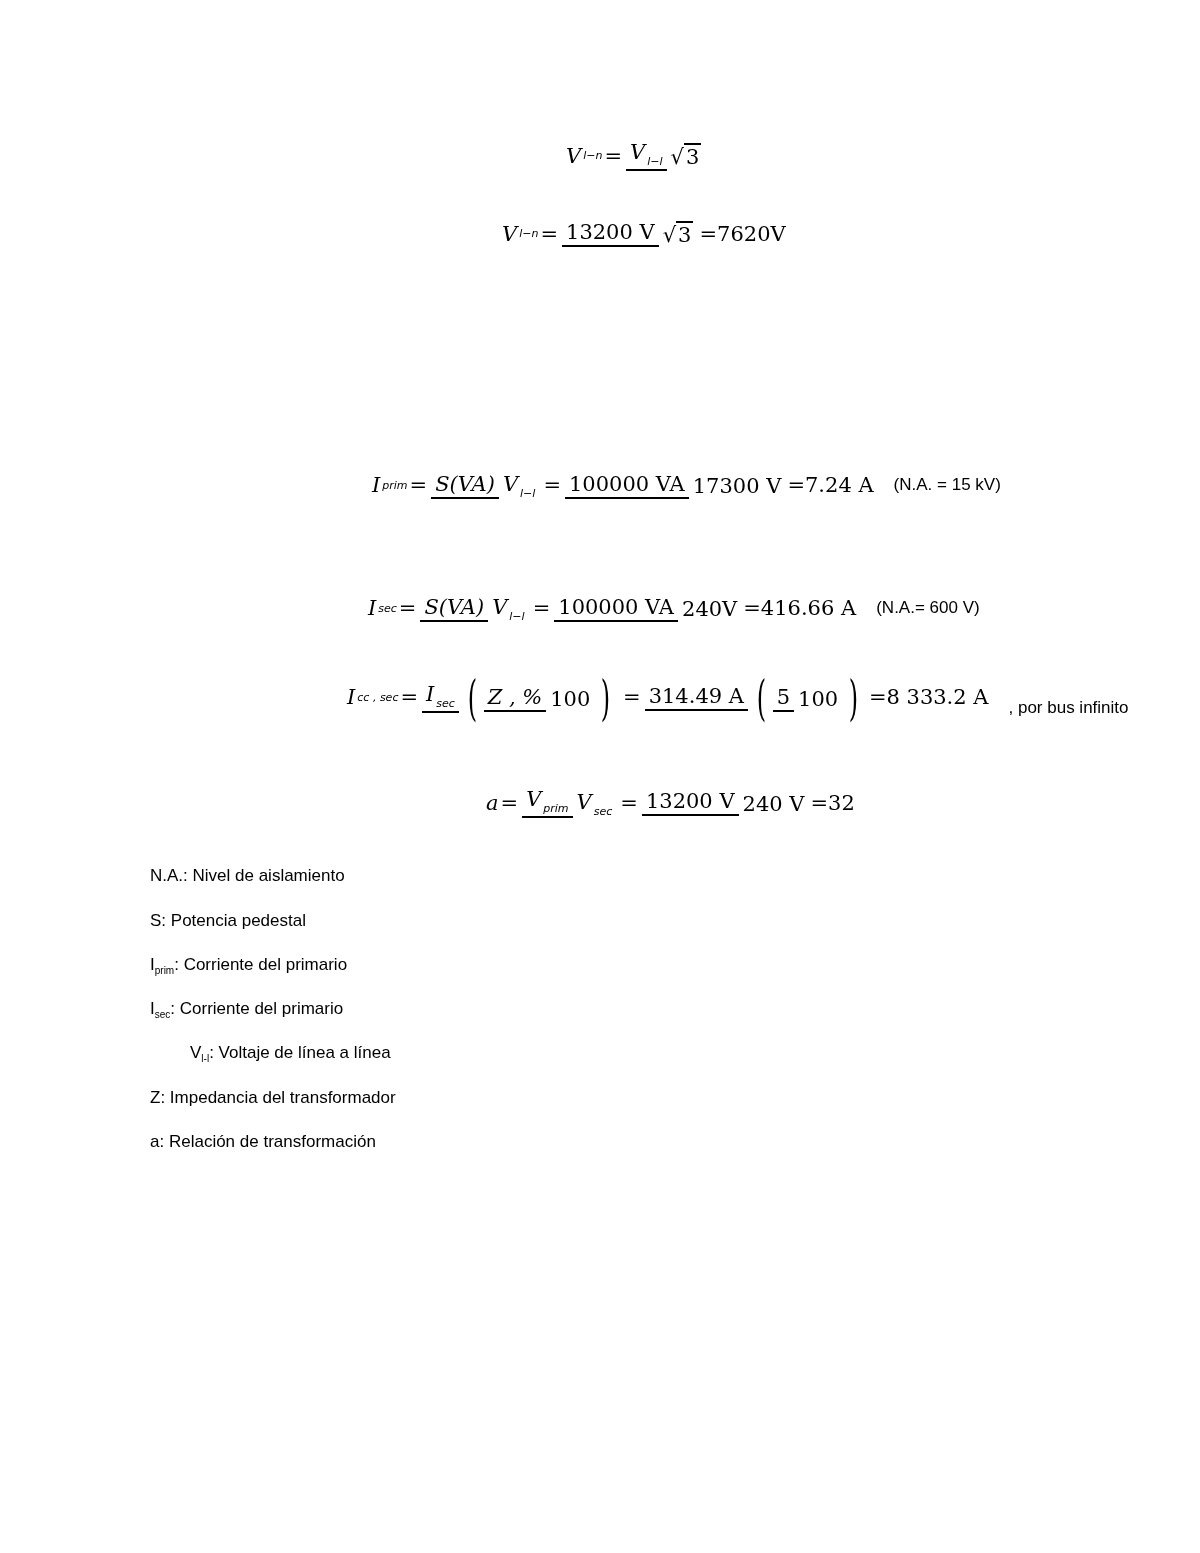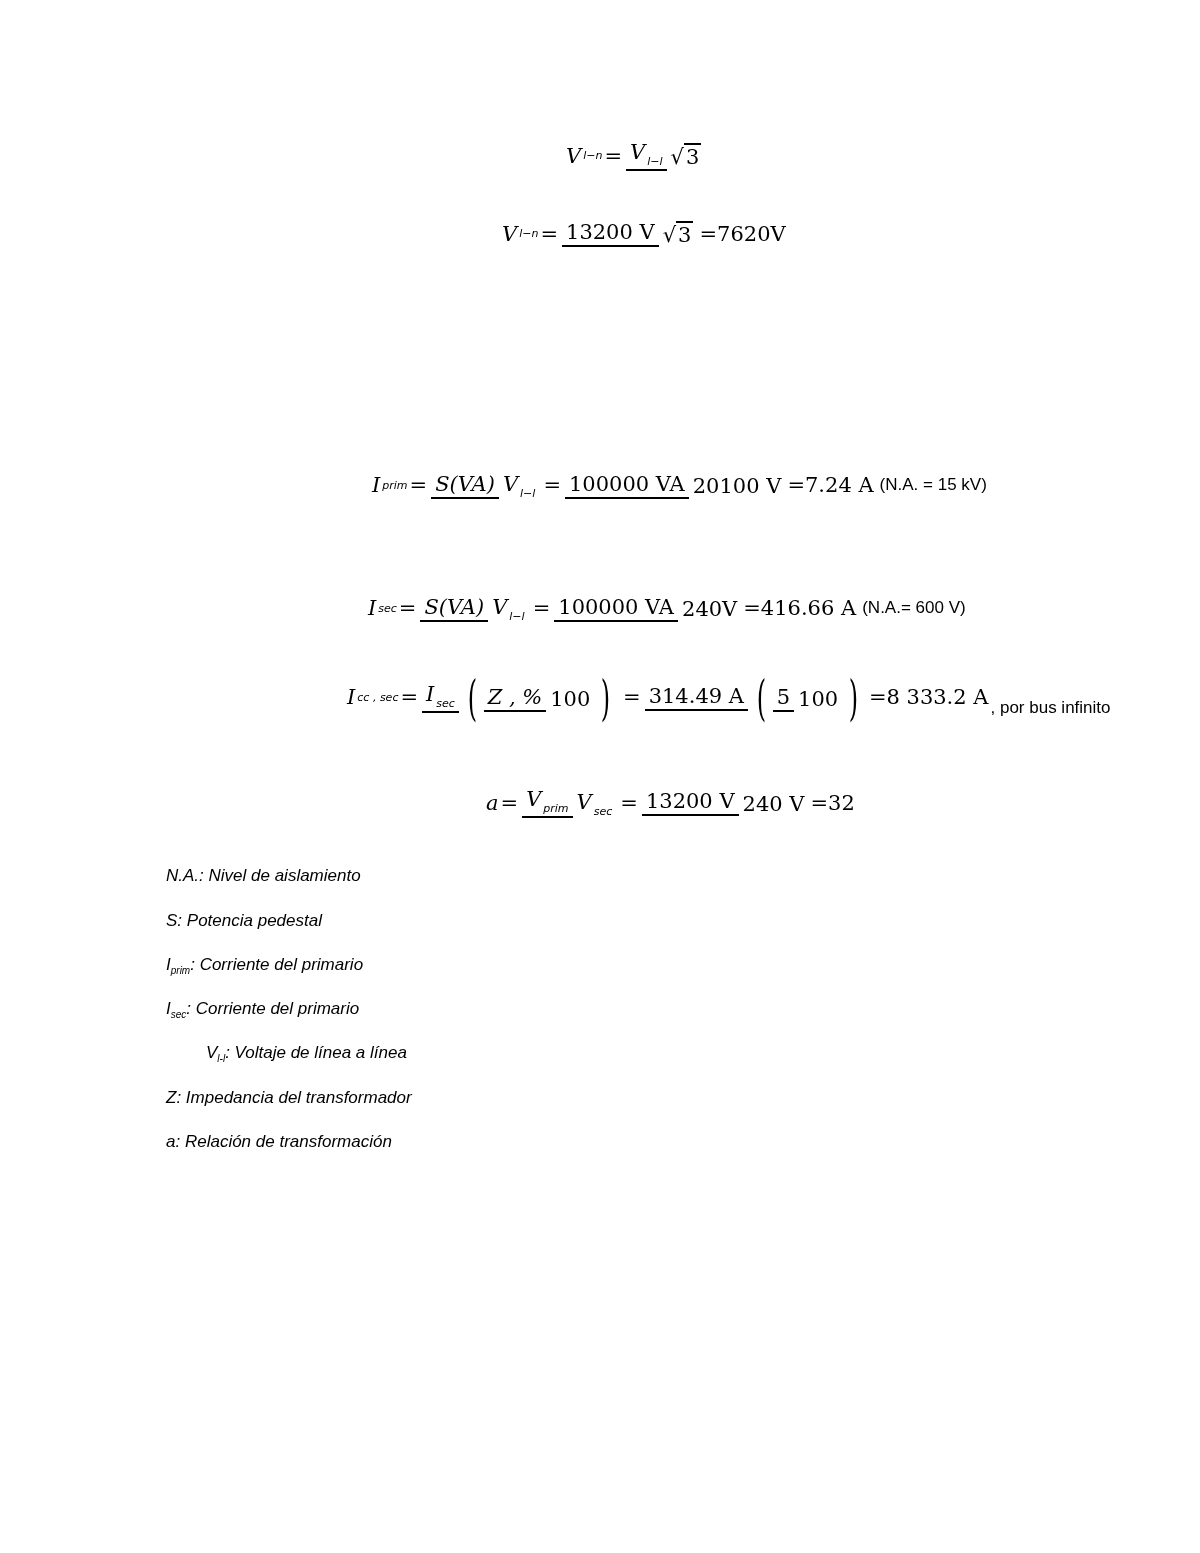--- a/index.html
+++ b/index.html
@@ -7,27 +7,27 @@
   .page { position: absolute; left: 0; top: 0; width: 1200px; height: 1553px; background: #fff; }
   .eq { position: absolute; font-family: "DejaVu Serif", serif; font-size: 21px; white-space: nowrap; display: flex; align-items: center; }
   .eq .it { font-style: italic; }
   .sub { font-family: "DejaVu Sans", sans-serif; font-style: italic; font-size: 11px; vertical-align: -6px; margin-left: 2px; }
   .frac { display: inline-flex; flex-direction: row; align-items: center; vertical-align: middle; margin: 0 2px; }
   .frac .num { padding: 0 4px 1px; border-bottom: 2px solid #000; text-align: center; }
   .frac .den { padding: 2px 4px 0; text-align: center; }
   .op { margin: 0 2px; }
   .paren { display: inline-flex; align-items: center; }
   .paren .pb { font-size: 48px; font-weight: 200; line-height: 1; transform: scaleX(0.5); }
-  .note { font-family: "Liberation Sans", sans-serif; font-style: normal; font-size: 17px; margin-left: 6px; }
-  .note-low { font-family: "Liberation Sans", sans-serif; font-size: 17px; margin-left: 2px; align-self: flex-end; margin-bottom: 4px; }
+  .note { font-family: "Liberation Sans", sans-serif; font-style: normal; font-size: 17px; margin-left: 20px; }
+  .note-low { font-family: "Liberation Sans", sans-serif; font-size: 17px; margin-left: 20px; align-self: flex-end; margin-bottom: 4px; }
   .sqrt { display: inline-block; }
   .sqrt .rad { border-top: 2px solid #000; padding: 0 2px; }
   .item { position: absolute; left: 201px; top: 384px; font-family: "Liberation Sans", sans-serif; font-size: 18px; }
   .item .lbl { display: inline-block; width: 36px; }
-  .legend { position: absolute; left: 166px; font-family: "Liberation Sans", sans-serif; font-style: italic; font-size: 17px; }
+  .legend { position: absolute; left: 150px; font-family: "Liberation Sans", sans-serif; font-size: 17px; }
   .legend sub { font-size: 10px; }
 </style>
 </head>
 <body>
 
 <div class="page">
 
   <div class="eq" style="left:566px; top:140px;">
     <span class="it">V</span>
     <span class="sub">l−n</span>
@@ -54,21 +54,21 @@
     <span class="it">I</span>
     <span class="sub">prim</span>
     <span class="op">=</span>
     <span class="frac">
       <span class="num it">S(VA)</span>
       <span class="den"><span class="it">V</span><span class="sub">l−l</span></span>
     </span>
     <span class="op">=</span>
     <span class="frac">
       <span class="num">100000 VA</span>
-      <span class="den">20100 V</span>
+      <span class="den">17300 V</span>
     </span>
     <span>=7.24 A</span>
     <span class="note">(N.A. = 15 kV)</span>
   </div>
 
   <div class="eq" style="left:368px; top:593px;">
     <span class="it">I</span>
     <span class="sub">sec</span>
     <span class="op">=</span>
     <span class="frac">

